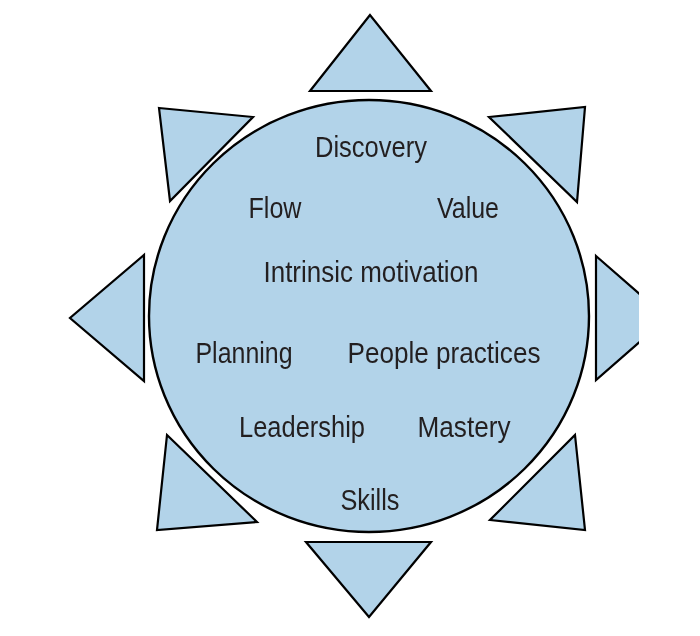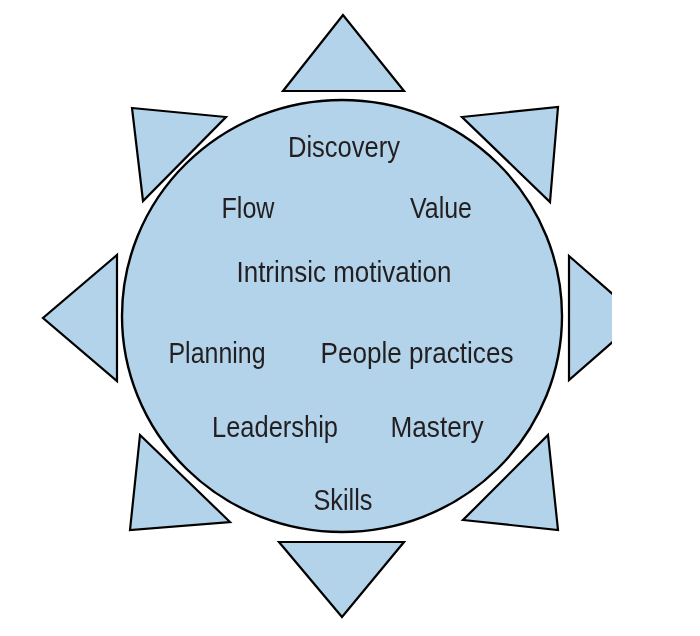--- a/index.html
+++ b/index.html
@@ -8,20 +8,21 @@
     width: 700px;
     height: 636px;
     background: var(--bg, #ffffff);
     font-family: "Liberation Sans", sans-serif;
   }
   .canvas {
     position: relative;
     width: 612px;
     height: 636px;
     overflow: hidden;
+    margin-left: 27px;
   }
   svg { display: block; }
   .shape {
     fill: var(--fill, #b2d3e9);
     stroke: var(--stroke, #000000);
   }
   .ray { stroke-width: 2.2; stroke-linejoin: miter; }
   .disc { stroke-width: 2.4; }
   .label {
     fill: var(--text, #231f20);

